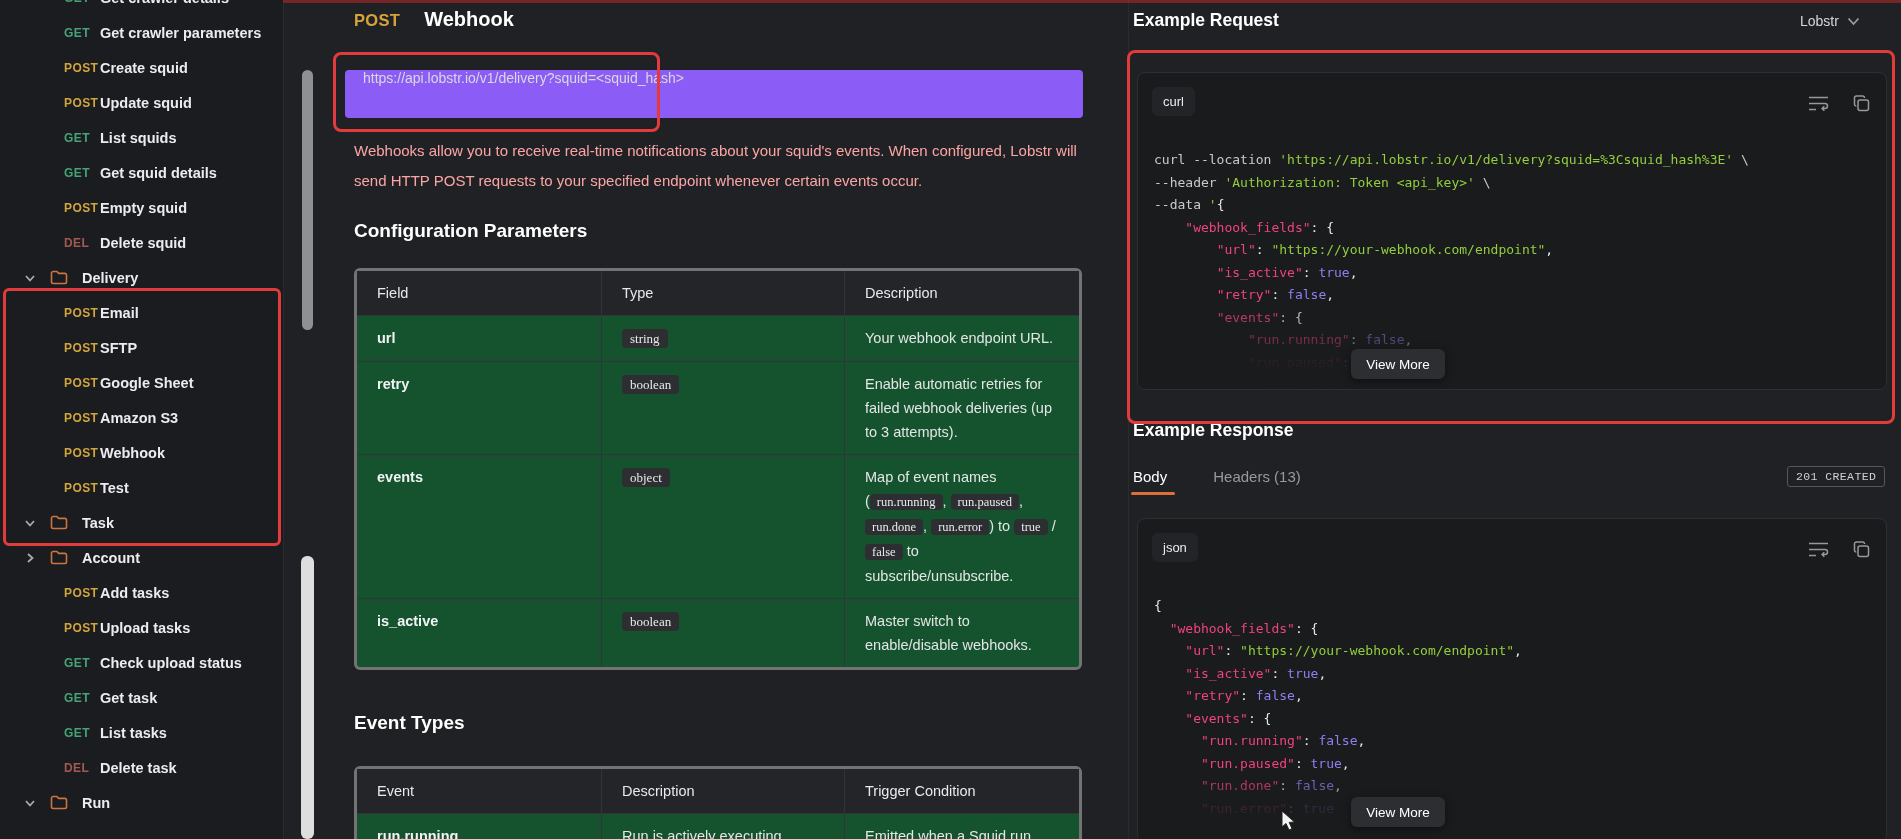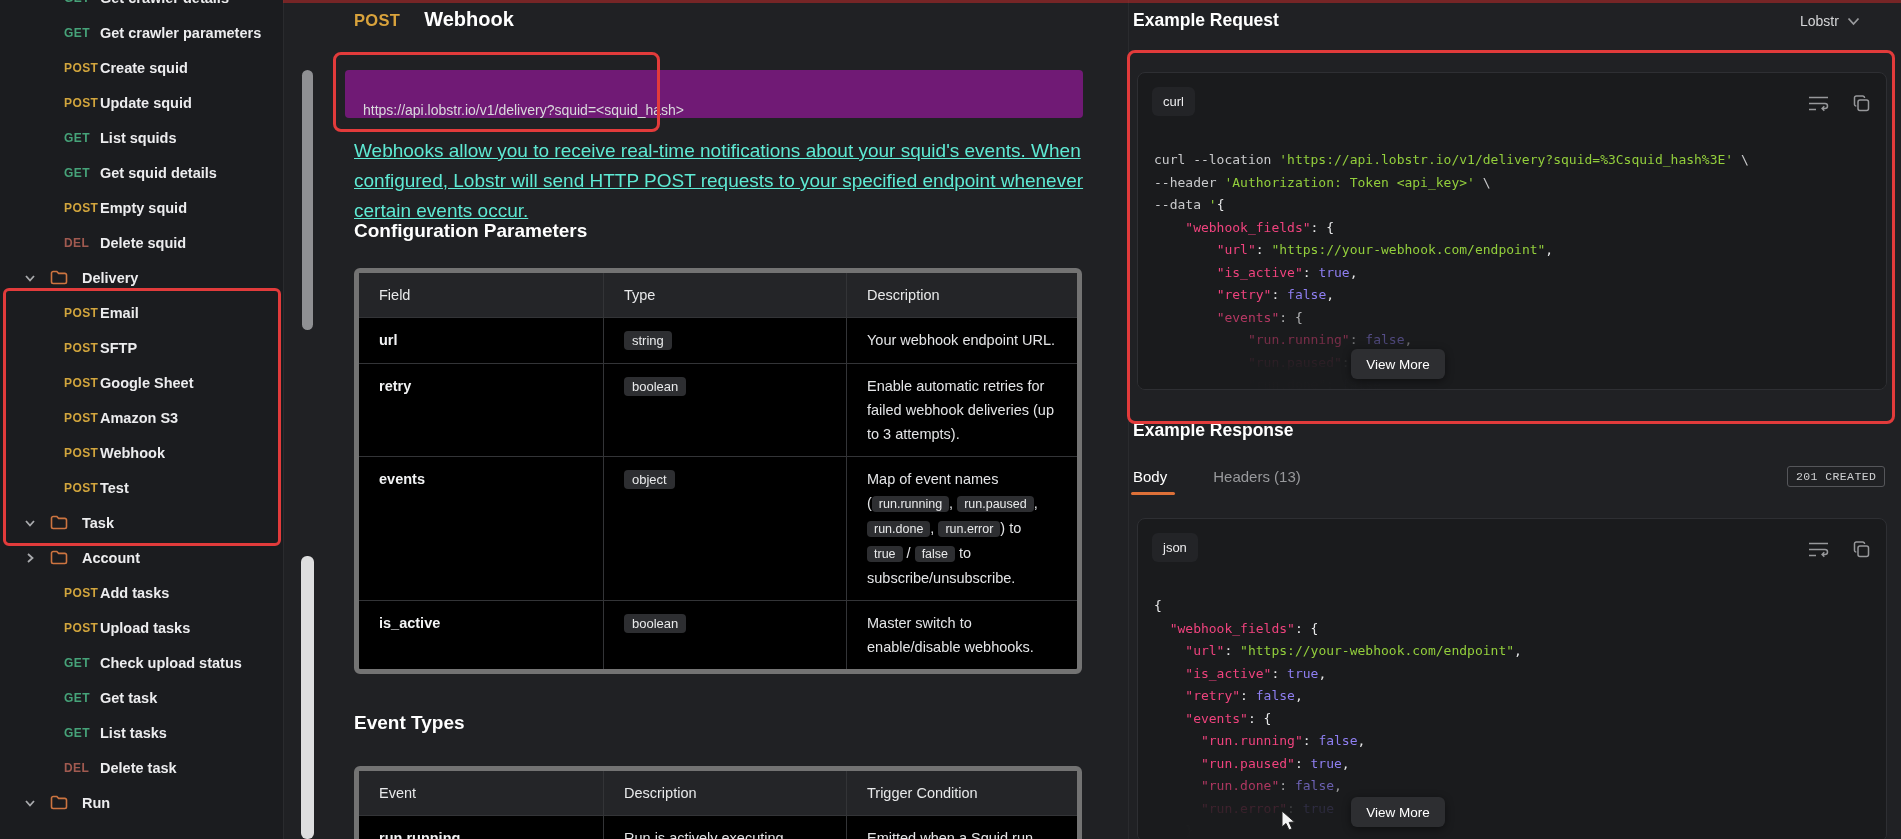--- a/index.html
+++ b/index.html
@@ -25,40 +25,40 @@
   #thumb-white{left:301px;top:556px;width:13px;height:283px;background:#dededf;}
 
   
   .annot{border:3px solid #e23b3b;border-radius:8px;pointer-events:none;}
   #annot-top{left:283px;top:0;width:1618px;height:3px;background:rgba(190,42,40,.55);}
 
   
   #h1row{left:354px;top:8px;display:flex;align-items:baseline;gap:24px;}
   #h1row .method{font-size:16.5px;font-weight:700;color:#d9a33c;letter-spacing:.3px;}
   #h1row .title{font-size:20px;font-weight:700;color:#fff;}
-  #url-bar{left:345px;top:70px;width:738px;height:48px;background:#701a75;border-radius:4px;
-    display:flex;align-items:flex-end;}
+  #url-bar{left:345px;top:70px;width:738px;height:48px;background:#8b5cf6;border-radius:4px;
+    display:flex;align-items:flex-start;}
   #url-bar span{margin-left:18px;font-size:14px;color:#d9dadc;}
-  #desc{left:354px;top:136px;width:732px;font-size:19px;line-height:30px;color:#5eead4;text-decoration:underline;}
+  #desc{left:354px;top:136px;width:732px;font-size:15px;line-height:30px;color:#fca5a5;}
   .h2{font-size:19px;font-weight:700;color:#fff;}
   #h2-config{left:354px;top:220px;}
   #h2-events{left:354px;top:712px;}
 
   table.doc{border-collapse:separate;border-spacing:0;width:728px;table-layout:fixed;
-    background:#000000;border:5px solid #737373;border-radius:6px;font-size:14.5px;}
+    background:#14532d;border:3px solid #737373;border-radius:6px;font-size:14.5px;}
   table.doc th,table.doc td{padding:10px 20px;text-align:left;vertical-align:top;
     border-bottom:1px solid #333437;line-height:24px;font-weight:400;color:#e4e5e7;}
   table.doc th{background:#242528;color:#e8e9ea;height:16px;}
   table.doc tr:last-child td{border-bottom:none;}
   table.doc th:nth-child(1),table.doc td:nth-child(1){width:204px;border-right:1px solid #333437;}
   table.doc th:nth-child(2),table.doc td:nth-child(2){width:202px;border-right:1px solid #333437;}
   table.doc td:first-child{font-weight:700;color:#f2f3f4;}
   #config-table{left:354px;top:268px;}
   #events-table{left:354px;top:766px;}
-  .chip,.inline-code{font-family:Liberation Sans, sans-serif;background:#2d2e31;color:#e9eaeb;
+  .chip,.inline-code{font-family:Liberation Serif, serif;background:#2d2e31;color:#e9eaeb;
     border-radius:4px;padding:2px 8px;font-size:13px;}
   .inline-code{font-size:12.5px;padding:1px 7px;}
 
   
   #divider-right{left:1128px;}
   .panel-title{font-size:17.5px;font-weight:700;color:#fff;}
   #req-title{left:1133px;top:10px;}
   #resp-title{left:1133px;top:420px;}
   #lang-dd{left:1800px;top:13px;display:flex;align-items:center;gap:8px;cursor:pointer;}
   #lang-dd span{font-size:14px;color:#d5d6d8;}

